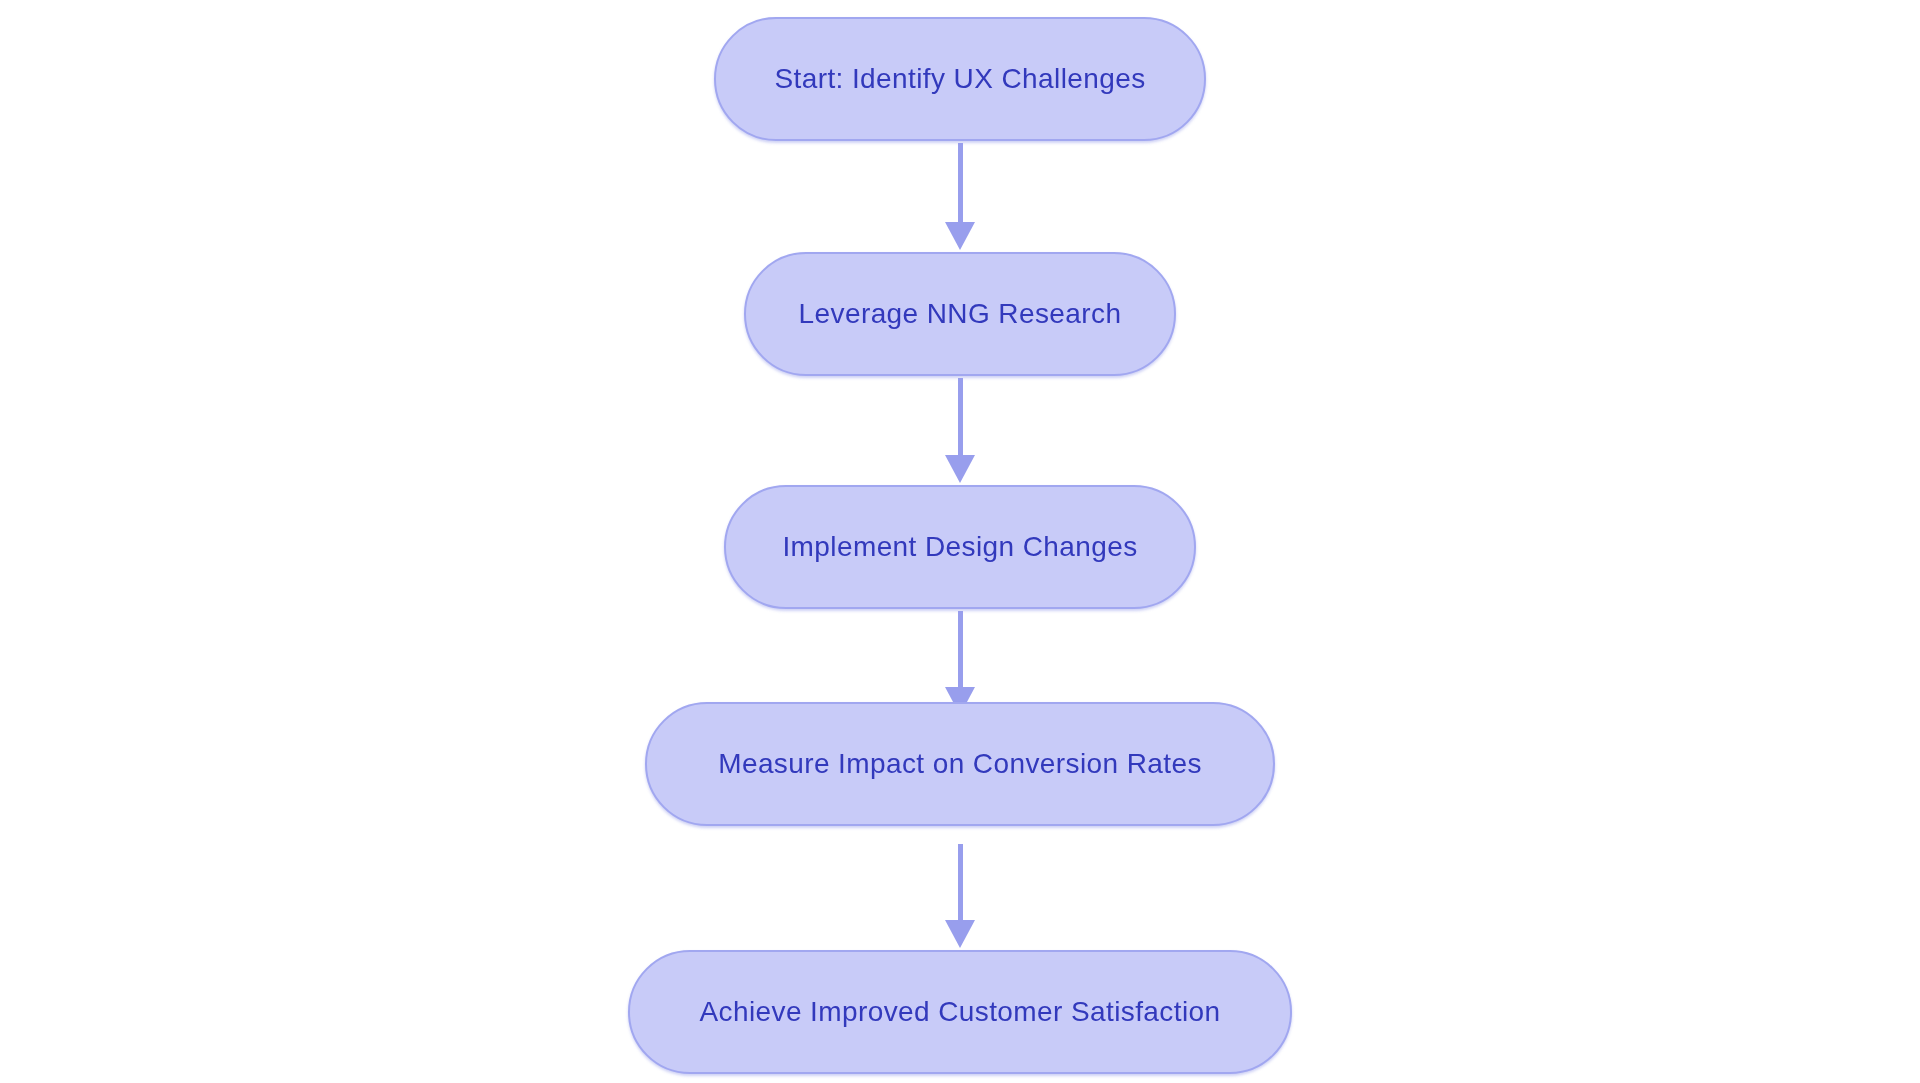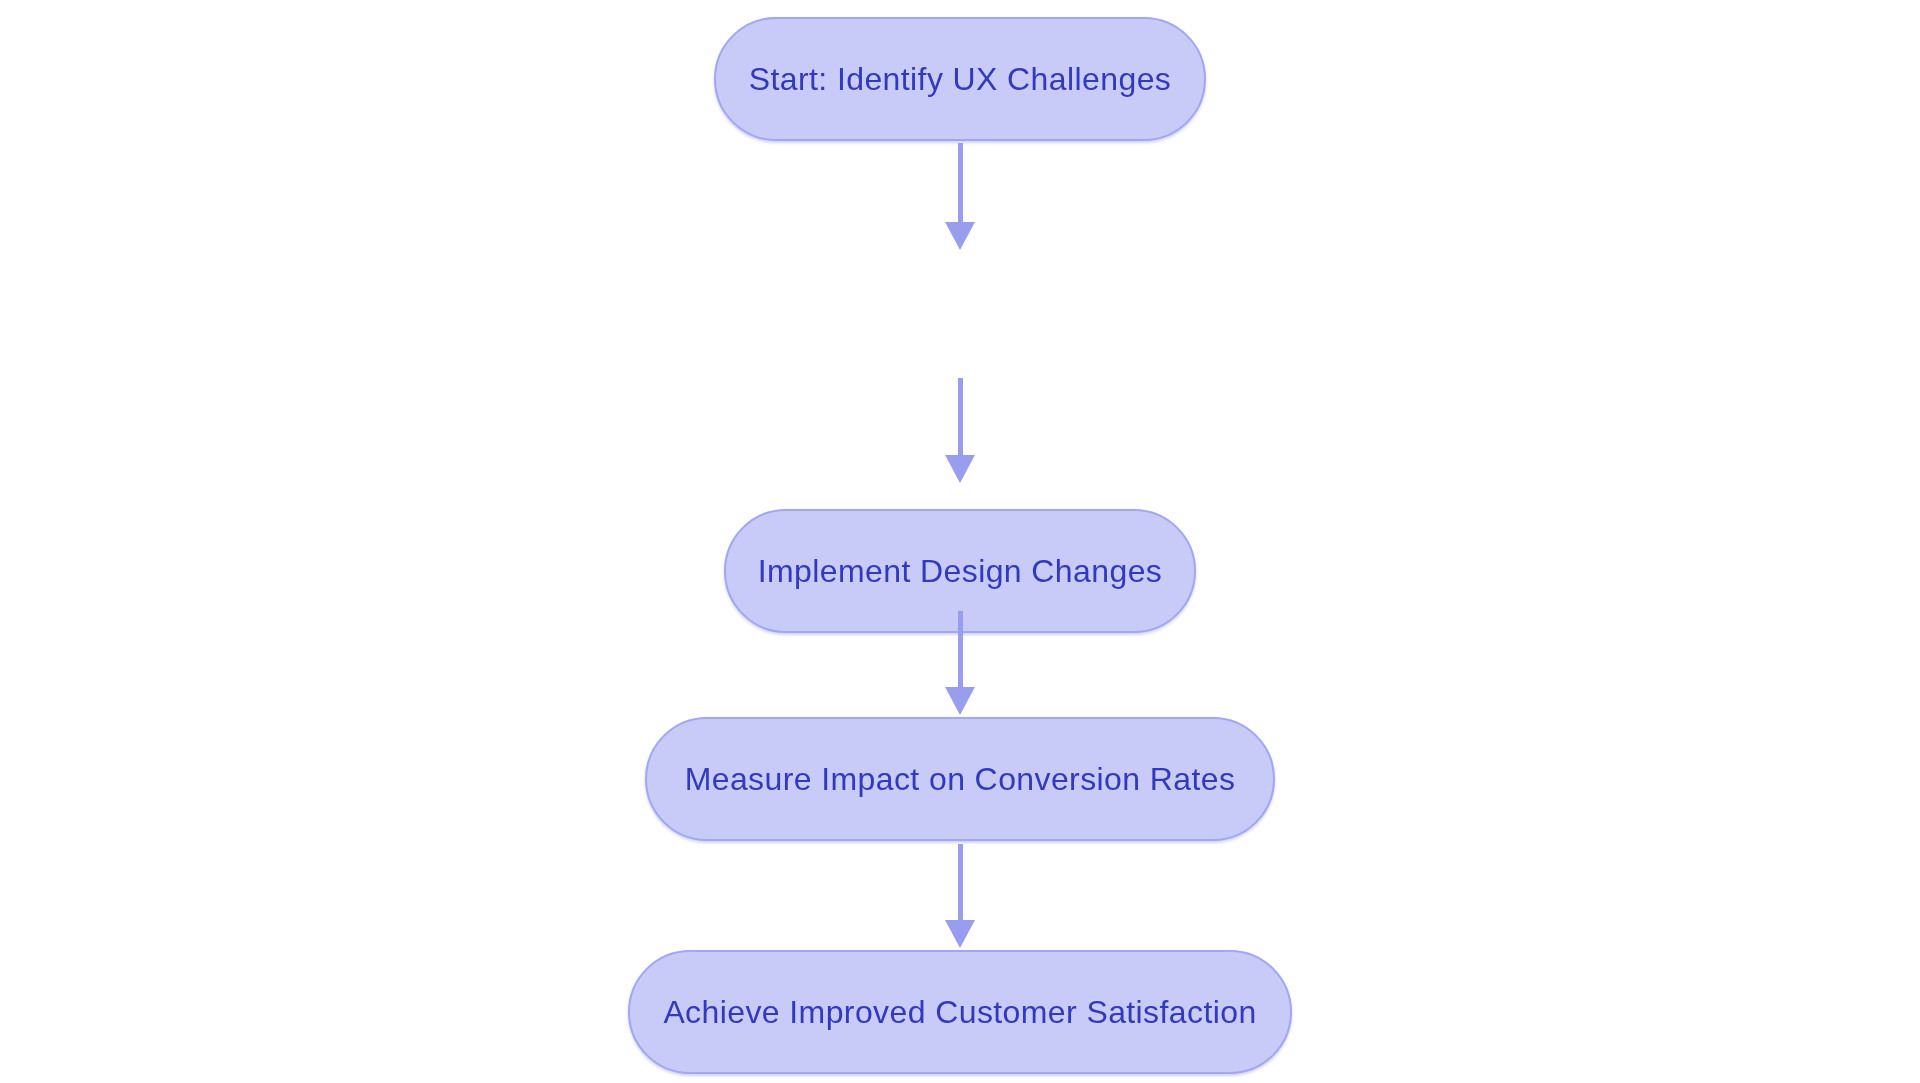--- a/index.html
+++ b/index.html
@@ -21,31 +21,31 @@
     transform: translateX(-50%);
     height: 124px;
     border-radius: 62px;
     background: #c8cbf8;
     border: 2px solid #a1a7f0;
     box-sizing: border-box;
     display: flex;
     align-items: center;
     justify-content: center;
     color: #3239bc;
-    font-size: 32px;
+    font-size: 28px;
     font-weight: 400;
     letter-spacing: 0.4px;
     text-align: center;
     box-shadow: 0 2px 3px rgba(146, 152, 232, 0.45);
     white-space: nowrap;
   }
   .n0 { top: 17px;  width: 492px; }
   .n1 { top: 252px; width: 432px; }
-  .n2 { top: 485px; width: 472px; margin-top: 24px; }
-  .n3 { top: 717px; width: 630px; }
+  .n2 { top: 485px; width: 472px; }
+  .n3 { top: 702px; width: 630px; }
   .n4 { top: 950px; width: 664px; text-align: center; }
 
   .arrow {
     position: absolute;
     left: 50%;
     transform: translateX(-50%);
     display: flex;
     flex-direction: column;
     align-items: center;
   }
@@ -73,20 +73,23 @@
 
   <div class="node n0">
     <span>Start: Identify UX Challenges</span>
   </div>
 
   <div class="arrow a0">
     <div class="shaft"></div>
     <div class="head"></div>
   </div>
 
+  <div class="node n1">
+    <span>Leverage NNG Research</span>
+  </div>
 
   <div class="arrow a1">
     <div class="shaft"></div>
     <div class="head"></div>
   </div>
 
   <div class="node n2">
     <span>Implement Design Changes</span>
   </div>
 

